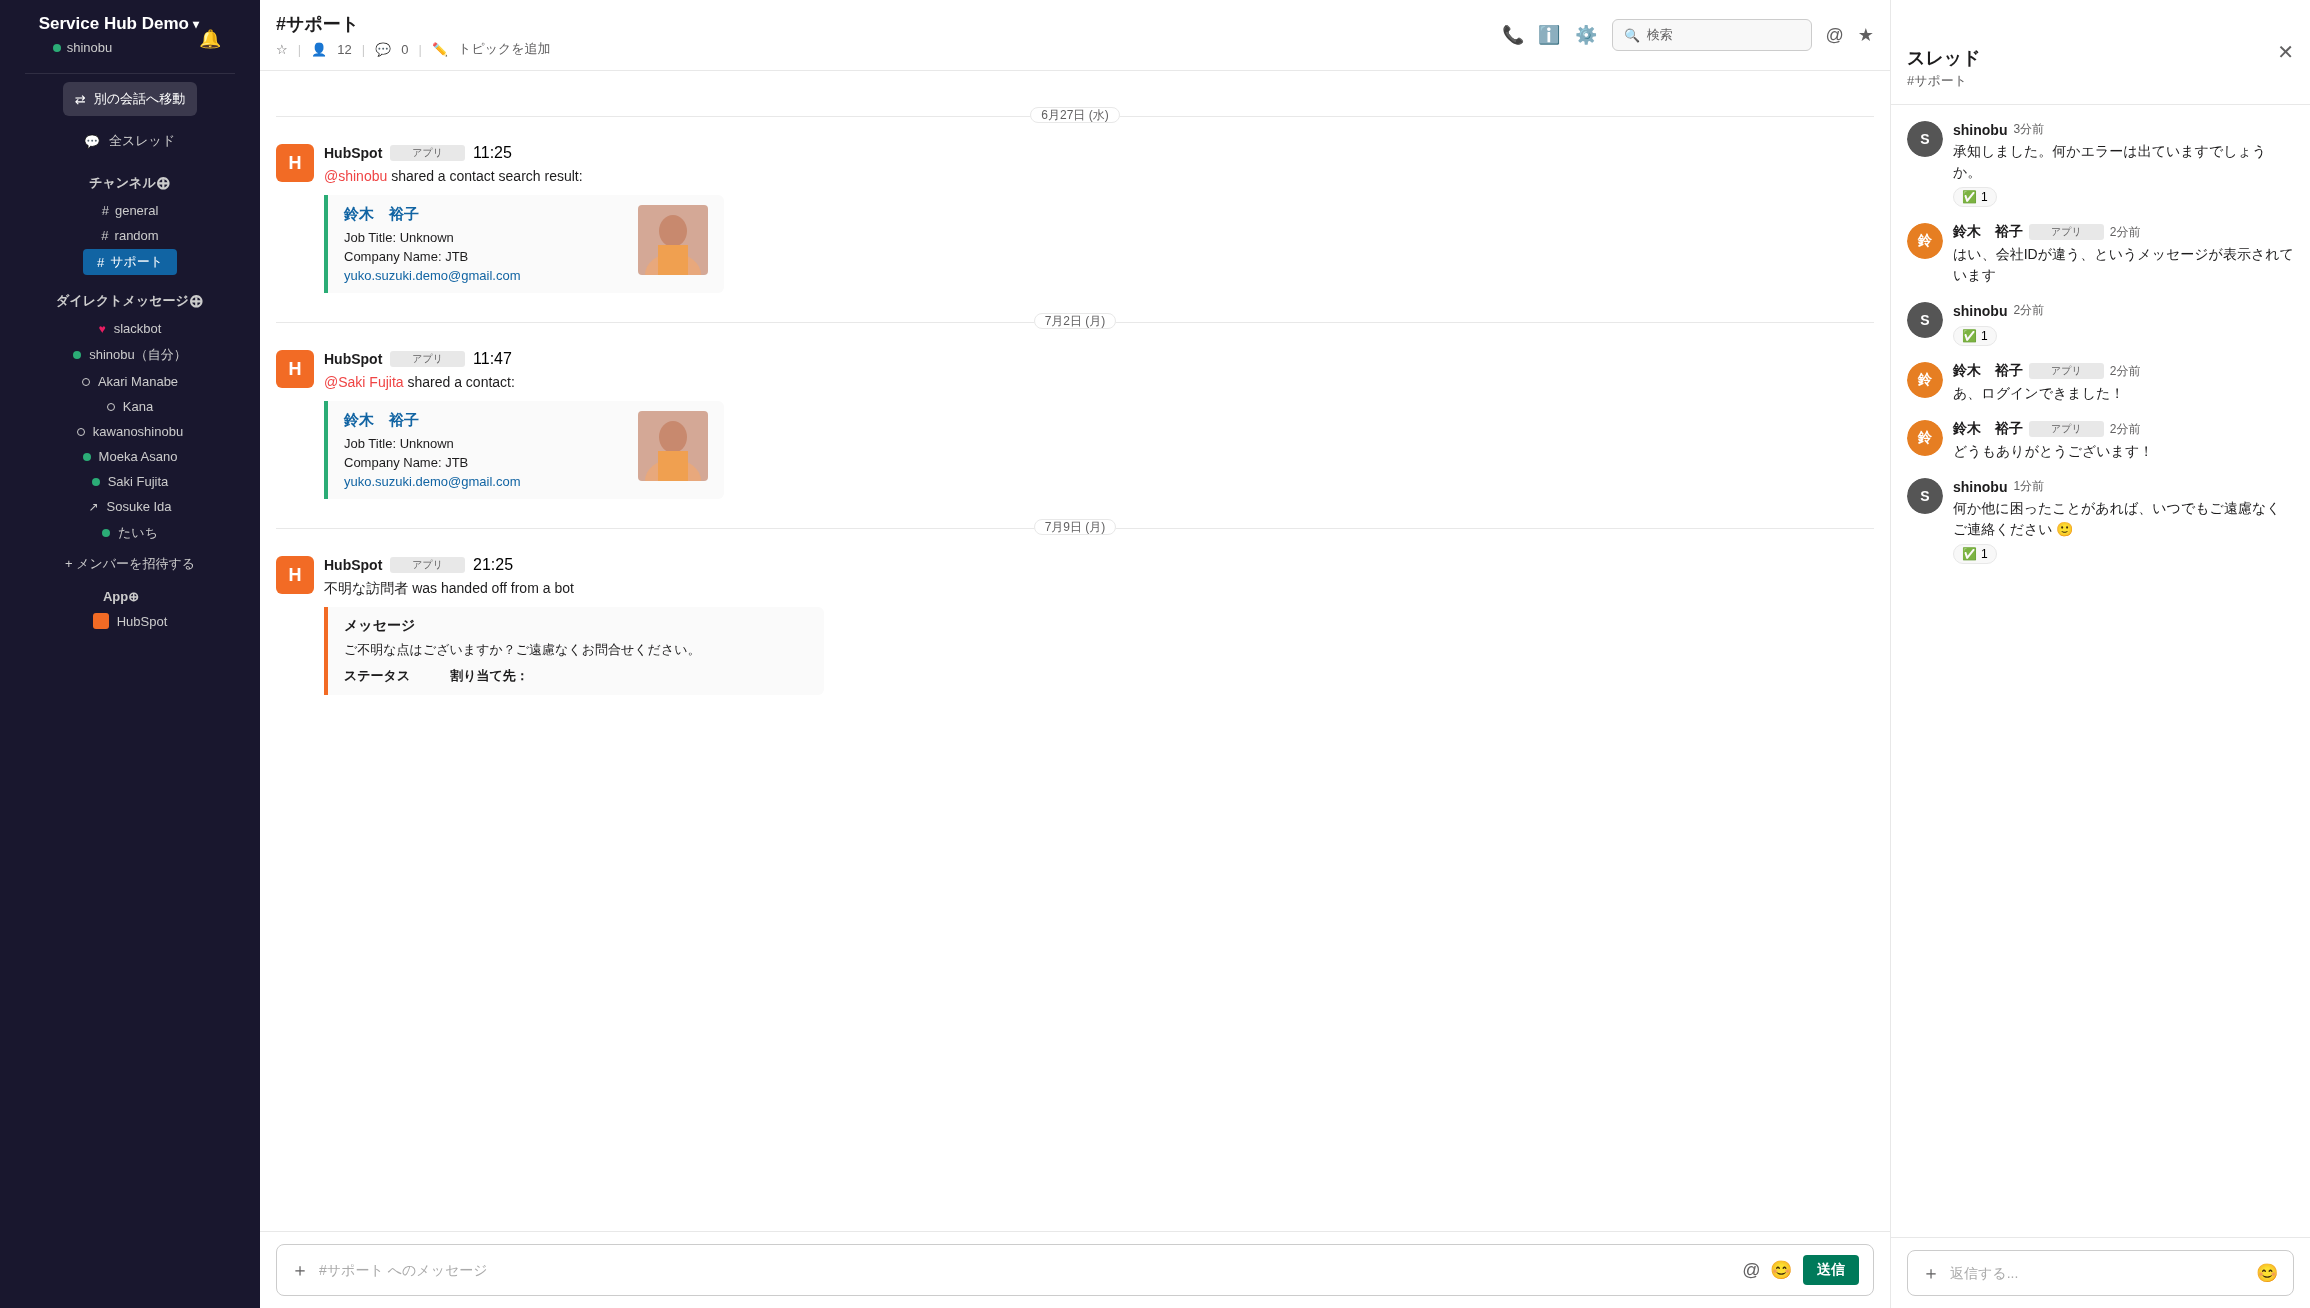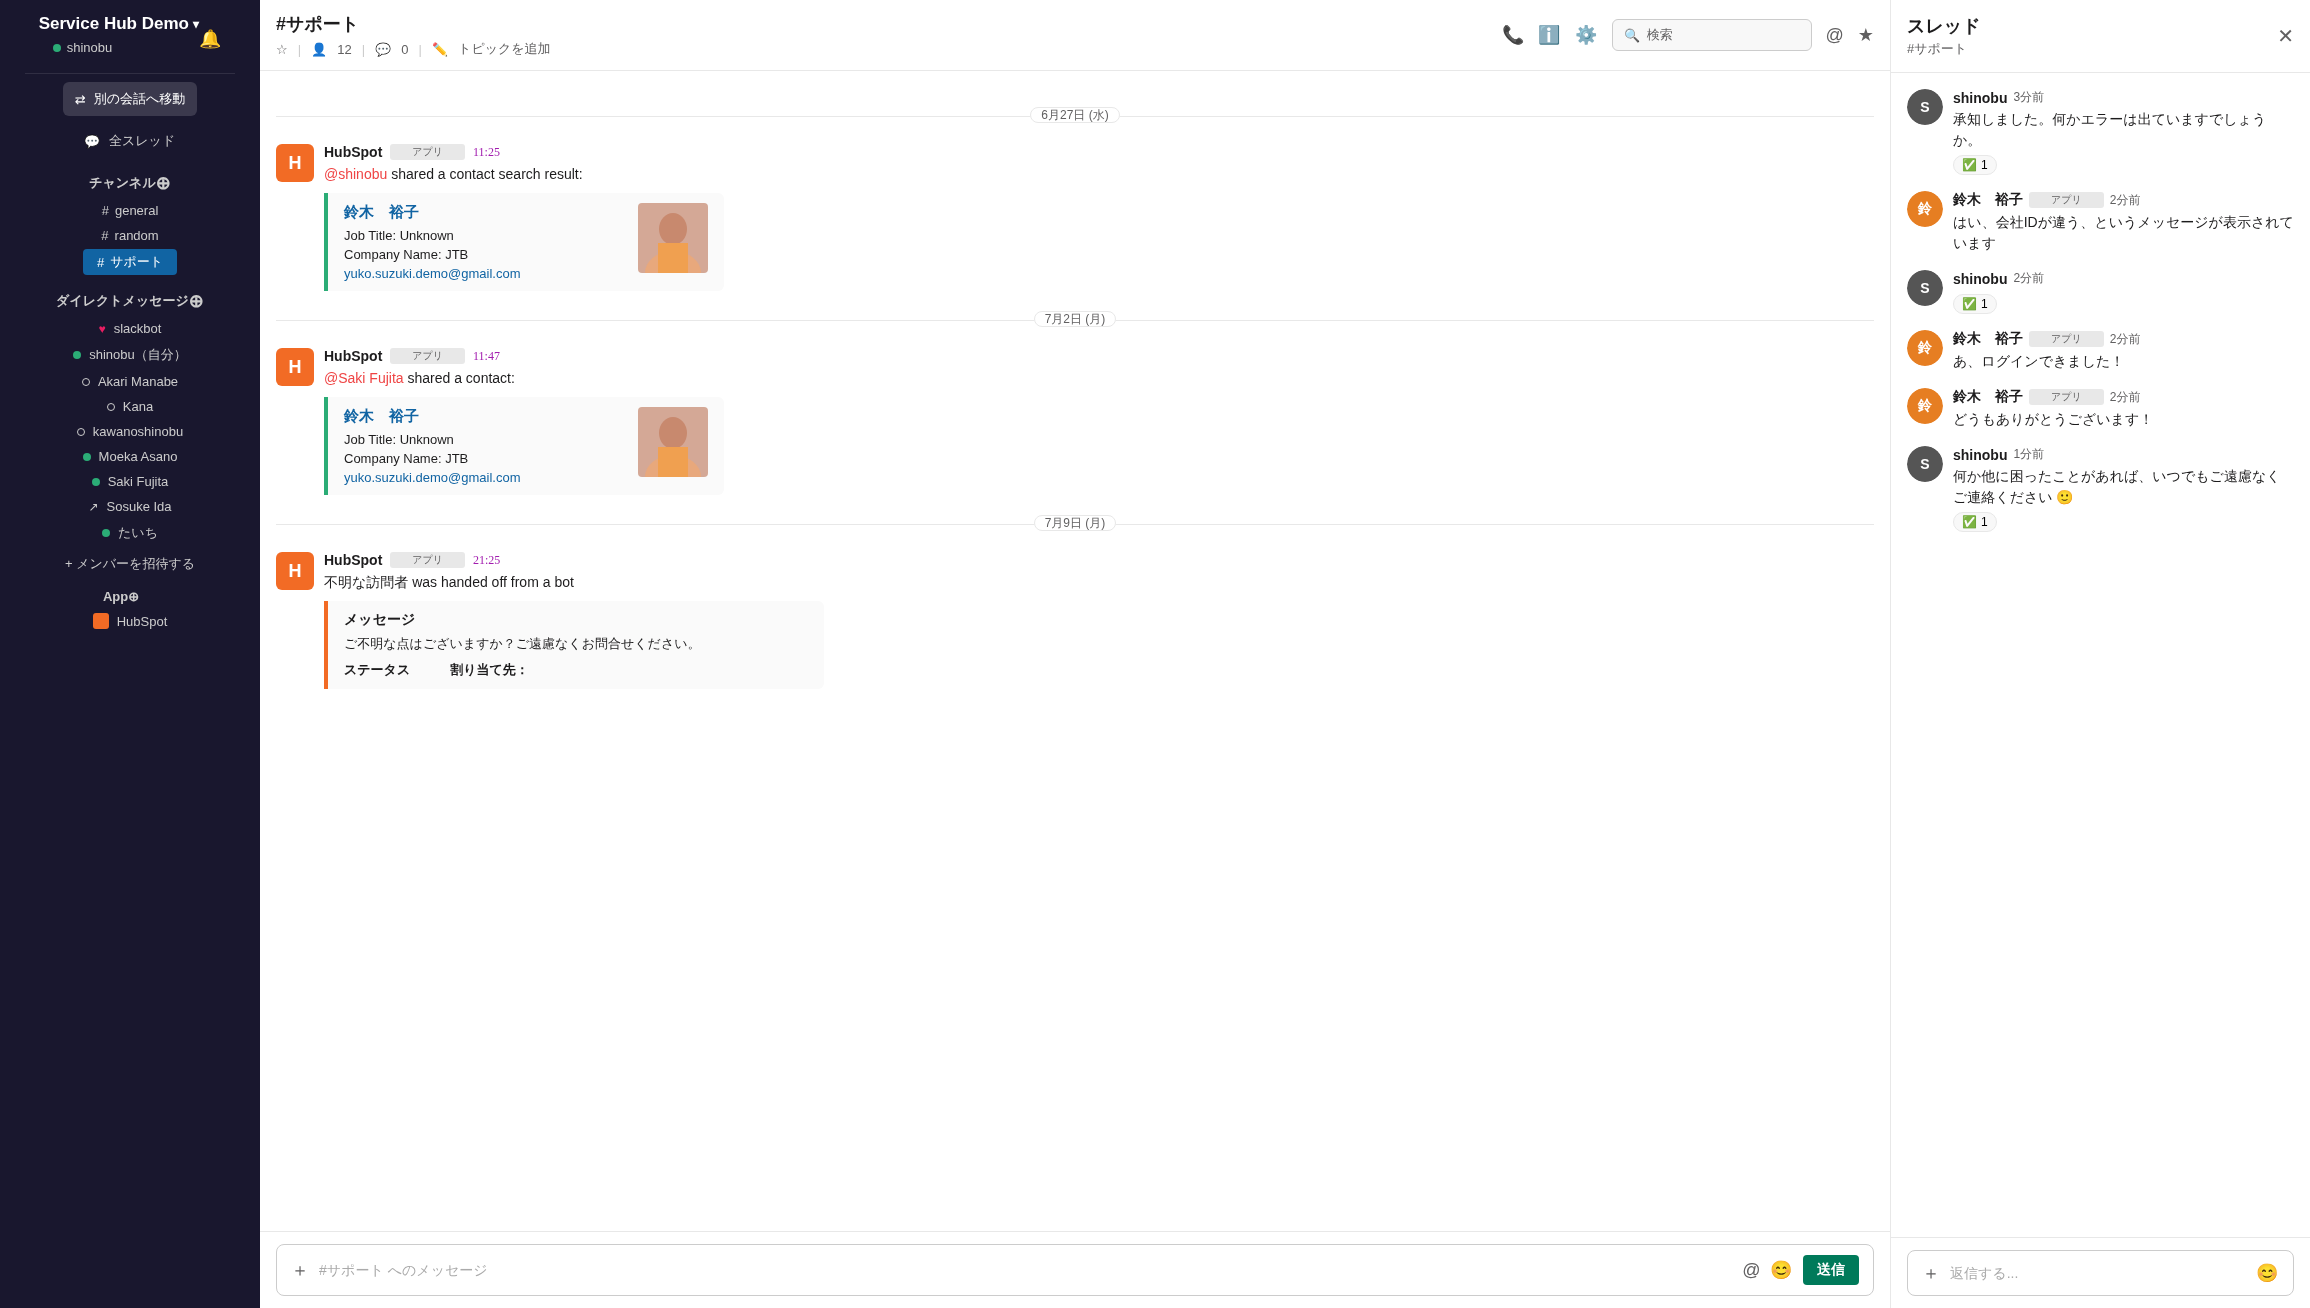--- a/index.html
+++ b/index.html
@@ -221,21 +221,21 @@
     .msg-header { display: flex; align-items: center; gap: 8px; margin-bottom: 4px; }
     .msg-name { font-weight: 700; font-size: 14px; color: #1d1c1d; }
     .app-badge {
       background: #e8e8e8;
       color: #616061;
       font-size: 10px;
       padding: 1px 22px;
       border-radius: 3px;
       font-weight: 500;
     }
-    .msg-time { font-size: 12px; color: #a21caf; font-family: Liberation Serif, serif; }
+    .msg-time { font-size: 16px; color: #000000; }
     .msg-text { font-size: 14px; color: #1d1c1d; line-height: 1.5; }
     .msg-text .mention { color: #ef4444; }
     .contact-card {
       border-left: 4px solid #2bac76;
       padding: 10px 16px;
       margin-top: 8px;
       max-width: 400px;
       background: #fafafa;
       border-radius: 0 6px 6px 0;
     }
@@ -309,21 +309,21 @@
       flex-direction: column;
       height: 100%;
     }
     #thread-header {
       padding: 14px 16px;
       border-bottom: 1px solid #e8e8e8;
       display: flex;
       align-items: center;
       justify-content: space-between;
     }
-    #thread-title { font-size: 18px; font-weight: 700; color: #1d1c1d; }
+    #thread-title { font-size: 18px; font-weight: 700; color: #1d1c1d; margin-top: 32px; }
     #thread-channel { font-size: 13px; color: #616061; margin-top: 2px; }
     .close-btn { font-size: 20px; color: #616061; cursor: pointer; }
     #thread-messages {
       flex: 1;
       overflow-y: auto;
       padding: 16px;
     }
     .thread-msg { display: flex; gap: 10px; margin-bottom: 16px; }
     .thread-avatar {
       width: 36px;

